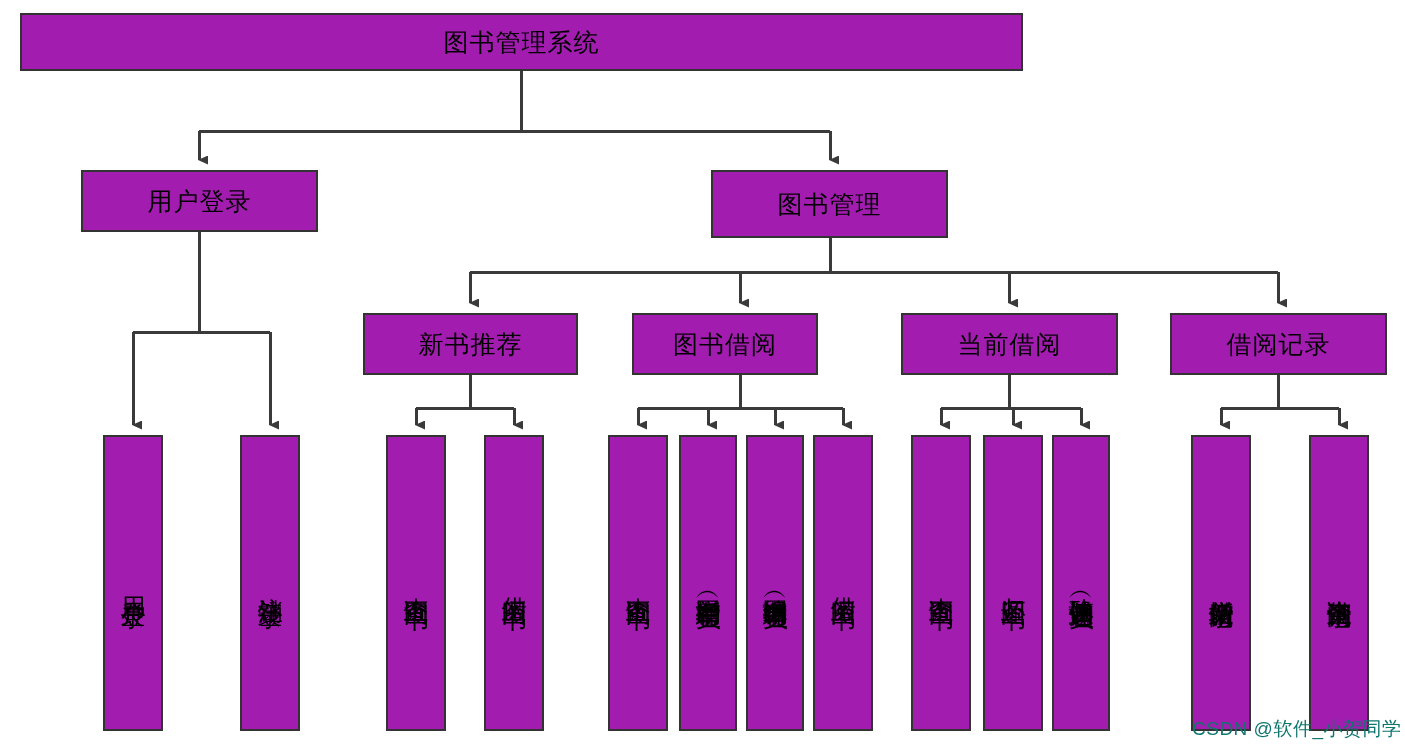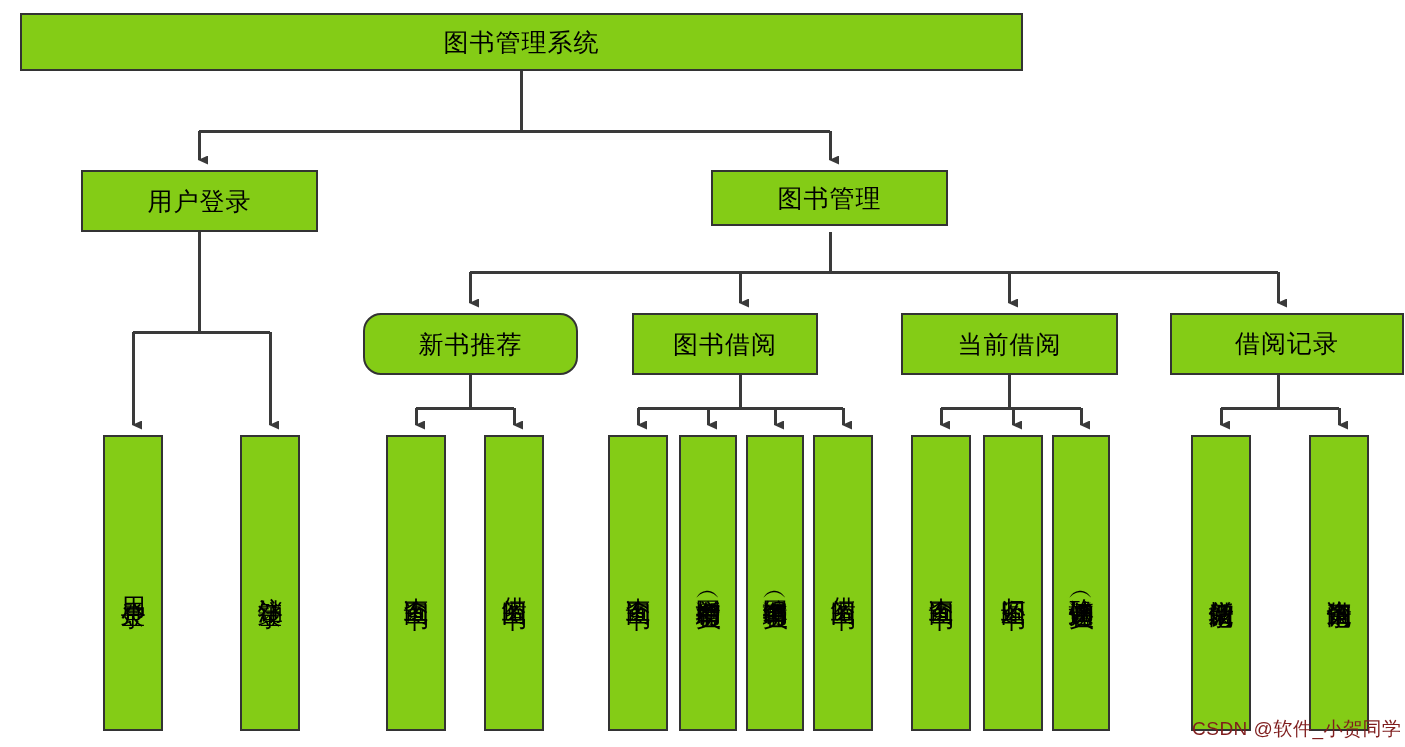--- a/index.html
+++ b/index.html
@@ -22,21 +22,21 @@
     position: absolute;
     left: 0;
     top: 0;
     width: 1405px;
     height: 747px;
     pointer-events: none;
   }
   .node {
     position: absolute;
     box-sizing: border-box;
-    background: #84cc16;
+    background: #a21caf;
     border: 2px solid #333333;
     display: flex;
     align-items: center;
     justify-content: center;
     color: #000000;
   }
   .node-h {
     font-size: 25px;
     line-height: 1.15;
     letter-spacing: 1px;
@@ -50,21 +50,21 @@
     letter-spacing: 3px;
     text-align: center;
     padding: 6px 0;
   }
   .node-v.tight {
     letter-spacing: 1px;
   }
   .watermark {
     position: absolute;
     font-size: 19px;
-    color: #7f1d1d;
+    color: #0f766e;
     white-space: nowrap;
     letter-spacing: 0.5px;
   }
 </style>
 </head>
 <body>
 
 <div id="canvas">
 
   <svg id="wires" viewBox="0 0 1405 747" width="1405" height="747" xmlns="http://www.w3.org/2000/svg">
@@ -113,26 +113,26 @@
       <path d="M1278,375 L1278,408"></path>
       <path d="M1221,408 L1339,408"></path>
       <path d="M1221,408 L1221,425" marker-end="url(#arw)"></path>
       <path d="M1339,408 L1339,425" marker-end="url(#arw)"></path>
     </g>
   </svg>
 
   <div class="node node-h" style="left: 20px; top: 13px; width: 1003px; height: 58px;">图书管理系统</div>
 
   <div class="node node-h" style="left: 81px; top: 170px; width: 237px; height: 62px;">用户登录</div>
-  <div class="node node-h" style="left: 711px; top: 170px; width: 237px; height: 56px;">图书管理</div>
+  <div class="node node-h" style="left: 711px; top: 170px; width: 237px; height: 68px;">图书管理</div>
 
-  <div class="node node-h" style="left: 363px; top: 313px; width: 215px; height: 62px; border-radius: 18px;">新书推荐</div>
+  <div class="node node-h" style="left: 363px; top: 313px; width: 215px; height: 62px;">新书推荐</div>
   <div class="node node-h" style="left: 632px; top: 313px; width: 186px; height: 62px;">图书借阅</div>
   <div class="node node-h" style="left: 901px; top: 313px; width: 217px; height: 62px; text-align: center;">当前借阅</div>
-  <div class="node node-h" style="left: 1170px; top: 313px; width: 234px; height: 62px; font-family: Liberation Serif, serif;">借阅记录</div>
+  <div class="node node-h" style="left: 1170px; top: 313px; width: 217px; height: 62px;">借阅记录</div>
 
   <div class="node node-v" style="left: 103px; top: 435px; width: 60px; height: 296px;">用户登录</div>
   <div class="node node-v" style="left: 240px; top: 435px; width: 60px; height: 296px;">注销登录</div>
   <div class="node node-v" style="left: 386px; top: 435px; width: 60px; height: 296px;">查询图书</div>
   <div class="node node-v" style="left: 484px; top: 435px; width: 60px; height: 296px;">借阅图书</div>
   <div class="node node-v" style="left: 608px; top: 435px; width: 60px; height: 296px;">查询图书</div>
   <div class="node node-v tight" style="left: 679px; top: 435px; width: 58px; height: 296px;">新增图书（管理员）</div>
   <div class="node node-v tight" style="left: 746px; top: 435px; width: 58px; height: 296px;">编辑图书（管理员）</div>
   <div class="node node-v" style="left: 813px; top: 435px; width: 60px; height: 296px;">借阅图书</div>
   <div class="node node-v" style="left: 911px; top: 435px; width: 60px; height: 296px;">查询图书</div>

